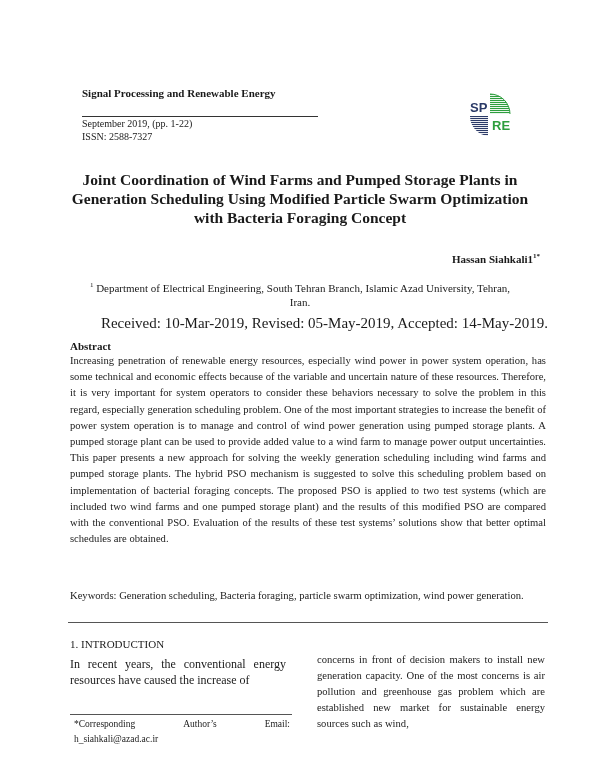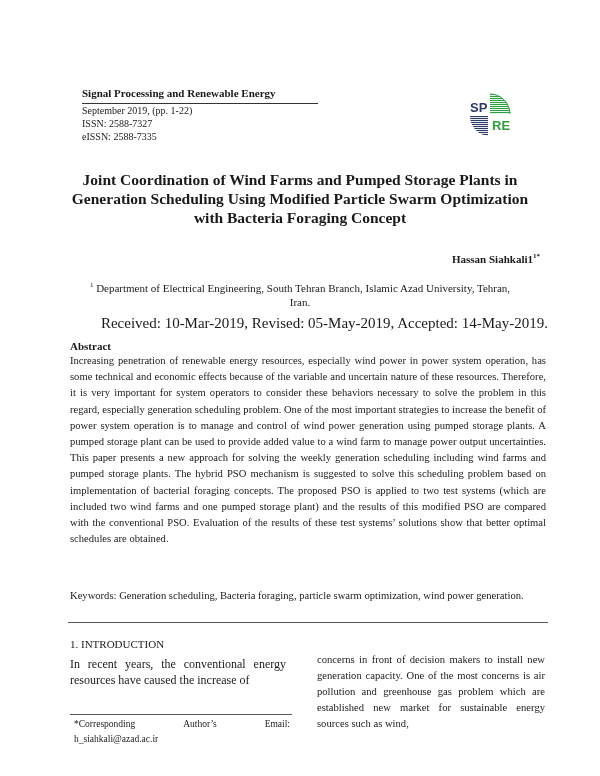--- a/index.html
+++ b/index.html
@@ -19,21 +19,21 @@
       position: absolute;
       left: 82px;
       top: 86px;
       width: 236px;
     }
     .journal-name {
       font-size: 11px;
       font-weight: bold;
       line-height: 14px;
       border-bottom: 1px solid #333;
-      padding-bottom: 3px;
+      padding-bottom: 16px;
     }
     .journal-meta {
       font-size: 10px;
       line-height: 13px;
     }
     .logo {
       position: absolute;
       left: 460px;
       top: 92px;
       width: 60px;
@@ -156,21 +156,20 @@
       text-align: right;
     }
   </style>
 </head>
 <body>
 
 <div class="journal-block">
   <div class="journal-name">Signal Processing and Renewable Energy</div>
   <div class="journal-meta">September 2019, (pp. 1-22)</div>
   <div class="journal-meta">ISSN: 2588-7327</div>
-  <div class="journal-meta">eISSN: 2588-7335</div>
 </div>
 
 <div class="logo">
   <svg width="60" height="44" viewBox="0 0 60 44">
     <defs>
       <pattern id="stripeG" width="2" height="2" patternUnits="userSpaceOnUse">
         <rect width="2" height="1.1" fill="#2e9e3e"></rect>
       </pattern>
       <pattern id="stripeB" width="2" height="2" patternUnits="userSpaceOnUse">
         <rect width="2" height="1.1" fill="#2b3a67"></rect>

